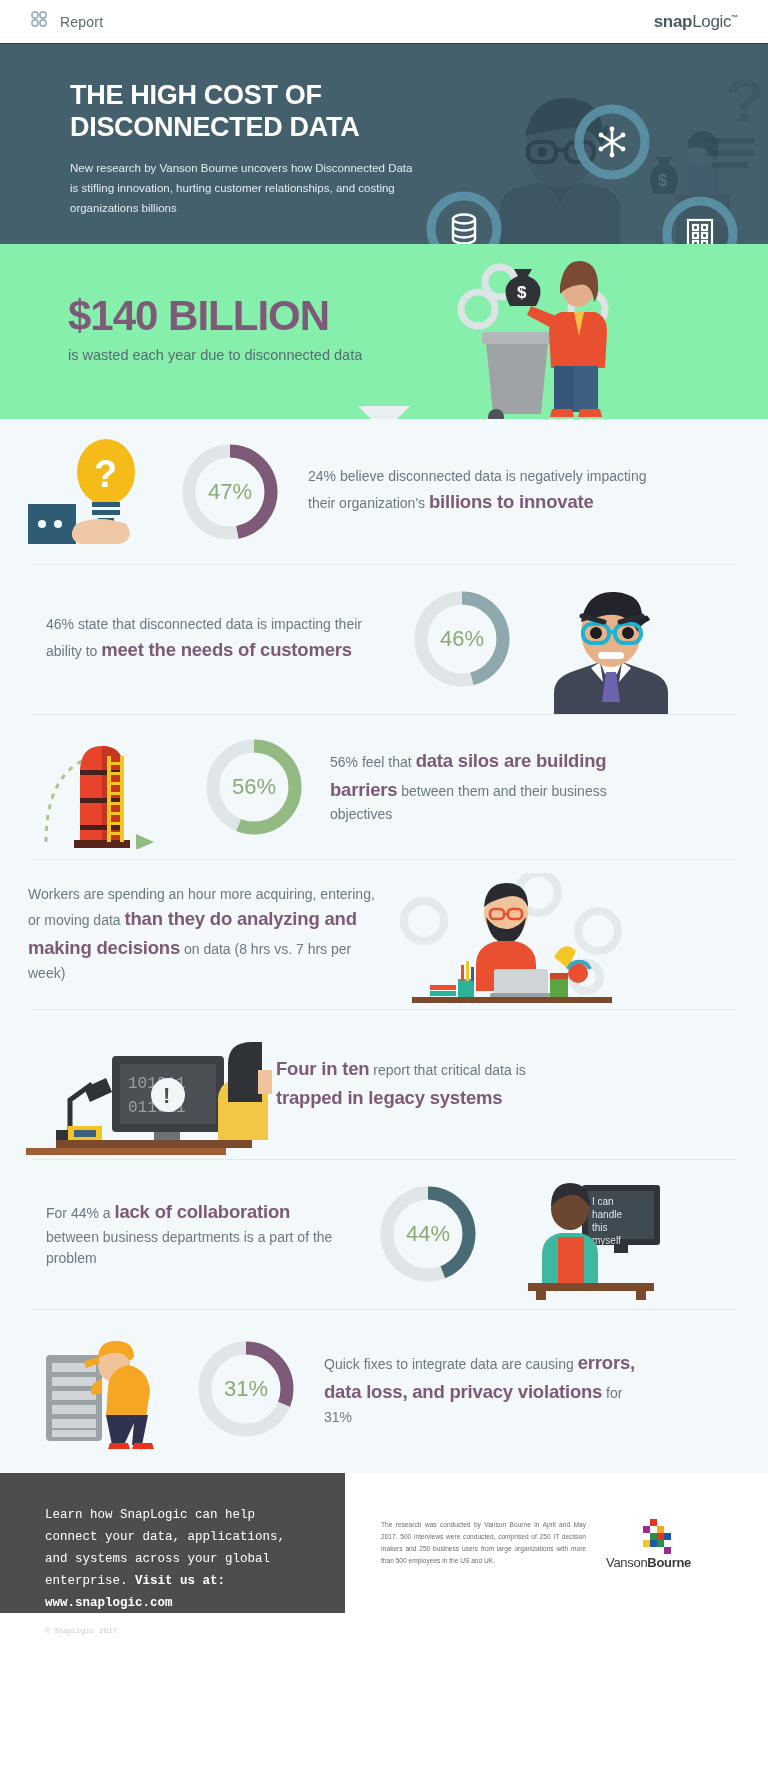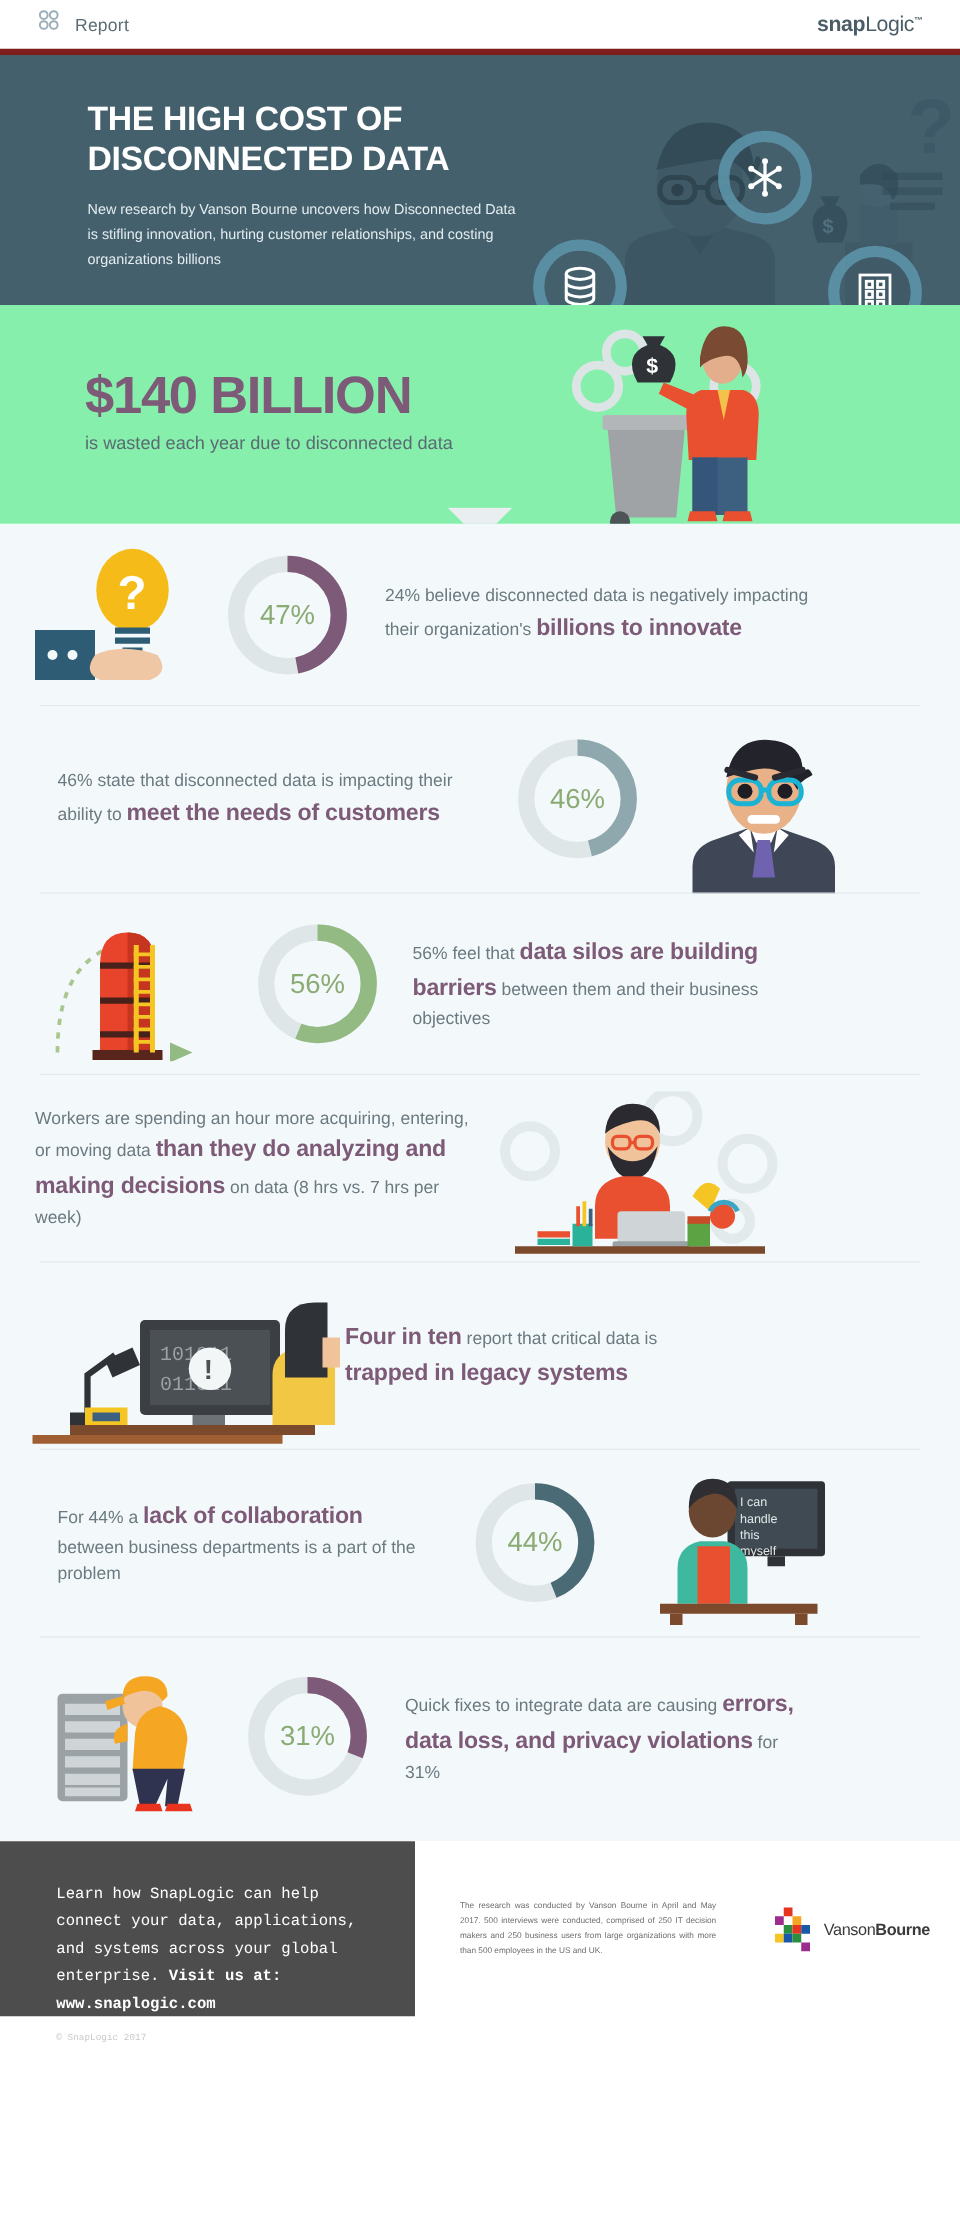--- a/index.html
+++ b/index.html
@@ -11,21 +11,21 @@
   body { width: 768px; height: 1784px; position: relative; overflow: hidden; }
 
   
   .topbar {
     height: 44px;
     background: #ffffff;
     display: flex;
     align-items: center;
     padding: 0 30px;
     justify-content: space-between;
-    border-bottom: 5px solid #7f1d1d;
+    border-bottom: 1px solid #7f1d1d;
   }
   .topbar-left { display: flex; align-items: center; gap: 10px; }
   .report-label { font-size: 14px; color: #5a6b72; letter-spacing: .2px; }
   .logo-text {
     font-size: 17px; color: #4a5c66; font-weight: bold; letter-spacing: -.3px;
   }
   .logo-text .lg { font-weight: normal; }
   .logo-tm { font-size: 7px; vertical-align: super; }
 
   
@@ -119,21 +119,21 @@
   .footer-left b { font-weight: bold; }
   .footer-copy { margin-top: 13px; font-size: 7.5px; color: #c9c9c9; }
   .footer-right {
     flex: 1; background: #fff; display: flex; align-items: center;
     padding: 0 24px 0 36px; gap: 20px;
   }
   .footer-right .fine {
     font-size: 6.6px; line-height: 1.85; color: #6d6d6d; text-align: justify;
     width: 205px;
   }
-  .vb-logo { display: flex; flex-direction: row; align-items: center; }
+  .vb-logo { display: flex; flex-direction: column; align-items: center; }
   .vb-name { font-size: 13px; color: #3a3a3a; letter-spacing: -.3px; }
   .vb-name b { font-weight: bold; }
 </style>
 </head>
 <body>
 
 <div class="topbar">
   <div class="topbar-left">
     <span>
       <svg width="20" height="20" viewBox="0 0 20 20">

